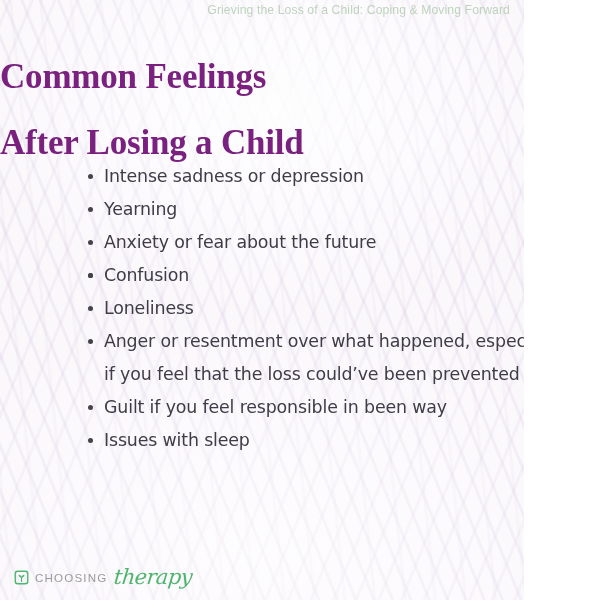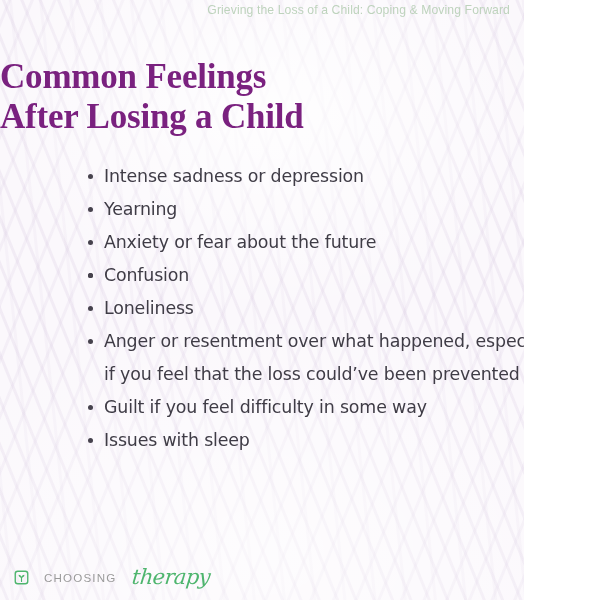--- a/index.html
+++ b/index.html
@@ -84,21 +84,21 @@
     top: 57px;
     left: 0;
     width: 600px;
     color: #7a217f;
     font-family: "Liberation Serif", serif;
     font-weight: bold;
     font-size: 35px;
     line-height: 40px;
     letter-spacing: -0.2px;
   }
-  .title .l2 { display: block; }
+  .title .l2 { display: block; margin-top: 26px; }
 
   
   .list {
     position: absolute;
     top: 160px;
     left: 84px;
     width: 480px;
   }
   .li {
     position: relative;
@@ -119,21 +119,21 @@
     background: #46424d;
   }
 
   
   .logo {
     position: absolute;
     left: 14px;
     bottom: 12px;
     display: flex;
     align-items: center;
-    gap: 15px;
+    gap: 6px;
   }
   .logo-mark { display: block; width: 15px; height: 15px; }
   .logo-word {
     font-family: "Liberation Sans", sans-serif;
     font-size: 11.6px;
     letter-spacing: 1.15px;
     color: #9a9a9a;
     line-height: 1;
   }
   .logo-script {
@@ -165,21 +165,21 @@
   </div>
 
   <div class="list" id="feelings-list">
       <div class="li"><span class="dot"></span><span>Intense sadness or depression</span></div>
       <div class="li"><span class="dot"></span><span>Yearning</span></div>
       <div class="li"><span class="dot"></span><span>Anxiety or fear about the future</span></div>
       <div class="li"><span class="dot"></span></div>
       <div class="li"><span class="dot"></span><span>Confusion</span></div>
       <div class="li"><span class="dot"></span><span>Loneliness</span></div>
       <div class="li"><span class="dot"></span><span>Anger or resentment over what happened, especially if you feel that the loss could’ve been prevented</span></div>
-      <div class="li"><span class="dot"></span><span>Guilt if you feel difficulty in some way</span></div>
+      <div class="li"><span class="dot"></span><span>Guilt if you feel responsible in been way</span></div>
       <div class="li"><span class="dot"></span><span>Issues with sleep</span></div>
     </div>
 
   <div class="logo">
     <span>
       <svg class="logo-mark" viewBox="0 0 24 24" fill="none" aria-hidden="true">
         <rect x="2" y="2" width="20" height="20" rx="4" ry="4" stroke="#4eb56e" stroke-width="2.2"></rect>
         <path d="M12 18.2 V11.4" stroke="#4eb56e" stroke-width="1.9" stroke-linecap="round"></path>
         <path d="M12 12.1 C9.1 12.1 7.3 10.3 7.3 7.5 C10.2 7.5 12 9.3 12 12.1 Z" fill="#4eb56e"></path>
         <path d="M12 12.1 C14.9 12.1 16.7 10.3 16.7 7.5 C13.8 7.5 12 9.3 12 12.1 Z" fill="#4eb56e"></path>

